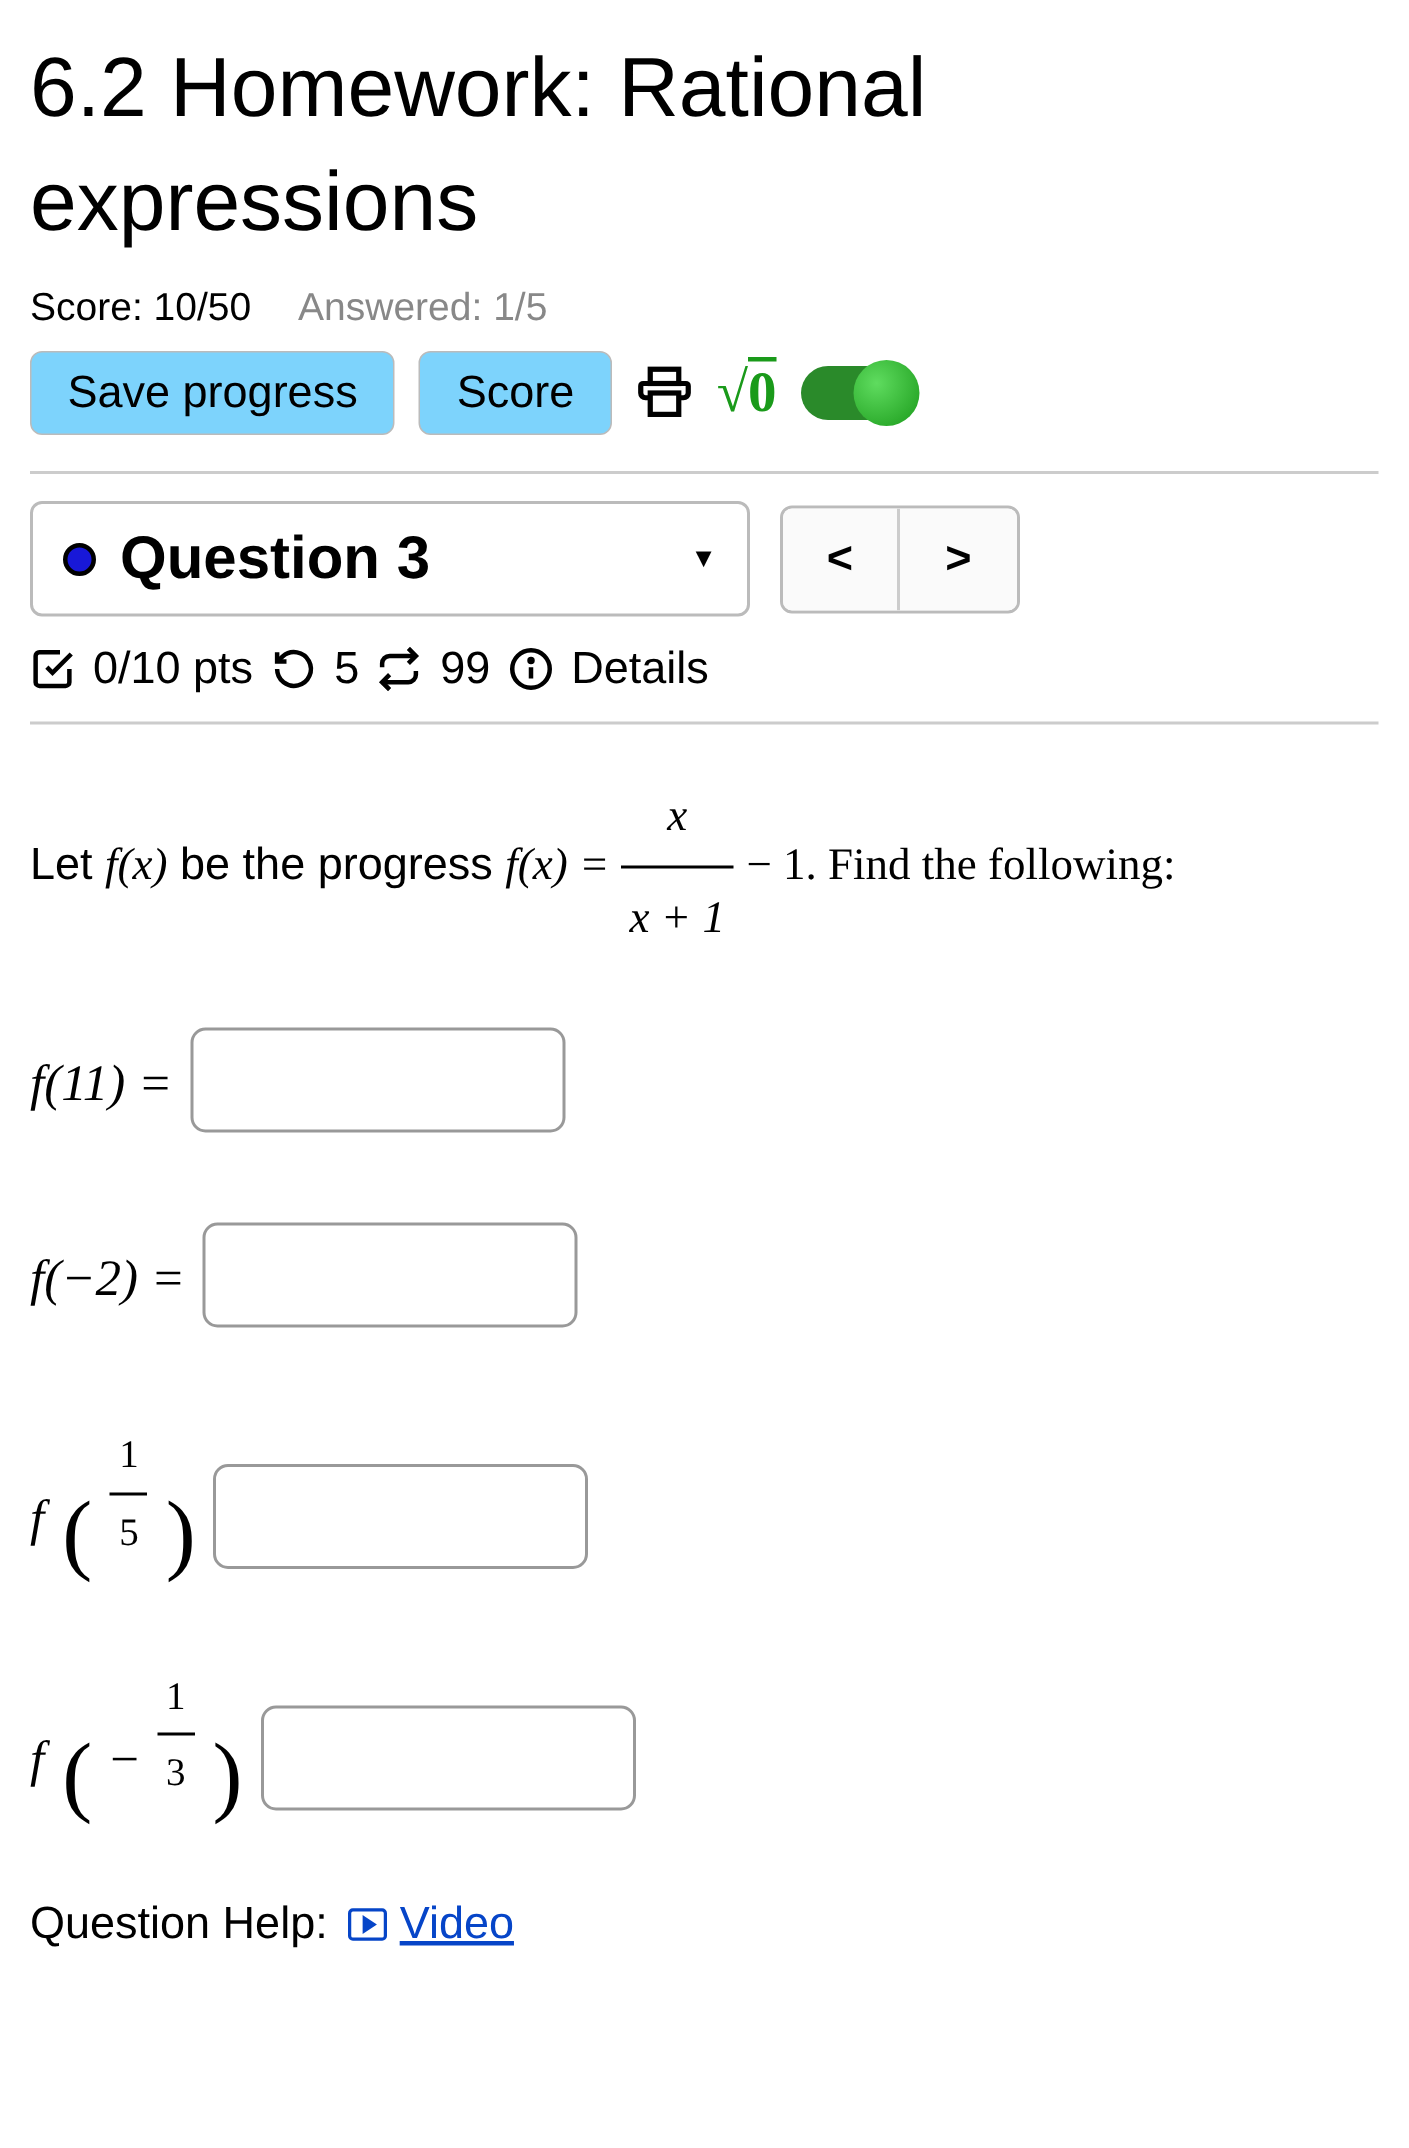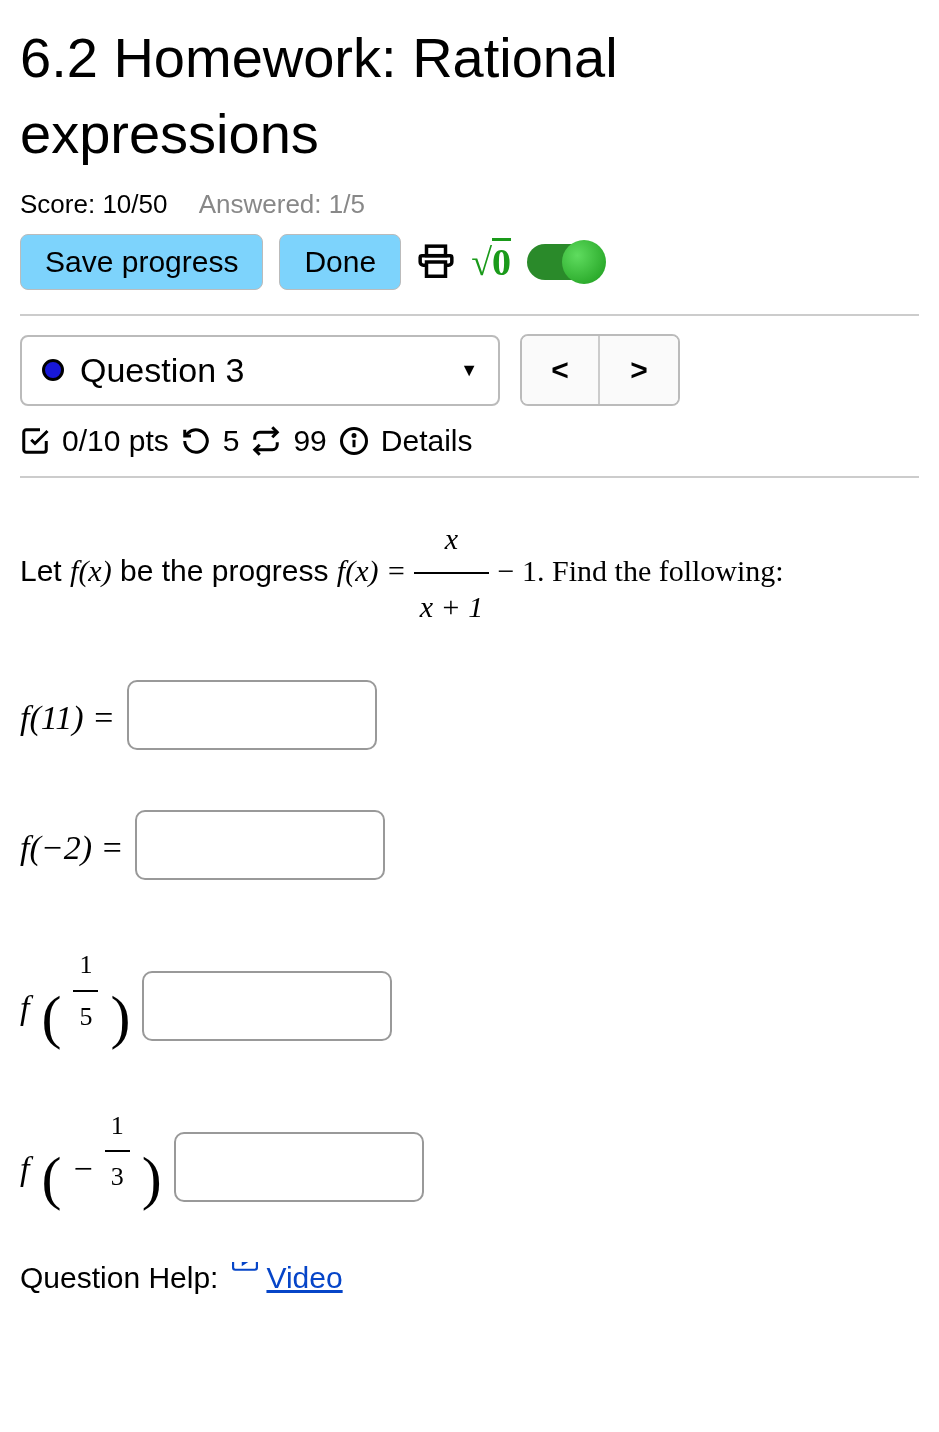--- a/index.html
+++ b/index.html
@@ -75,21 +75,21 @@
     gap: 16px;
     cursor: pointer;
     position: relative;
   }
   .q-dot {
     width: 22px; height: 22px;
     border: 3px solid #000;
     border-radius: 50%;
     background: #1818d8;
   }
-  .q-label { font-size: 34px; flex: 1; }
+  .q-label { font-size: 40px; flex: 1; font-weight: bold; }
   .q-caret { font-size: 18px; }
   .nav-btns {
     display: flex;
     border: 2px solid #bbb;
     border-radius: 8px;
     overflow: hidden;
   }
   .nav-btn {
     width: 78px; height: 68px;
     display: flex; align-items: center; justify-content: center;
@@ -142,21 +142,21 @@
   }
   .help-row {
     font-size: 30px;
     display: flex;
     align-items: center;
     gap: 14px;
     margin-top: 10px;
     overflow: hidden;
     height: 32px;
   }
-  .video-link { color: #0645c8; text-decoration: underline; display:flex; align-items:flex-start; gap:8px; cursor:pointer; }
+  .video-link { color: #0645c8; text-decoration: underline; display:flex; align-items:center; gap:8px; cursor:pointer; }
   .sqrt-icon {
     font-family: 'Cambria Math','Times New Roman',serif;
     font-size: 38px;
     font-weight: bold;
     color: #1a9a1a;
     position: relative;
   }
   .sqrt-icon .bar { text-decoration: overline; }
 </style>
 </head>
@@ -168,21 +168,21 @@
   <span>Score:</span>
   <span>10/50</span>
   <span class="answered">
     <span>Answered:</span>
     <span>1/5</span>
   </span>
 </div>
 
 <div class="button-row">
   <button class="btn">Save progress</button>
-  <button class="btn">Done</button>
+  <button class="btn">Score</button>
   <span class="print-icon">
     <svg width="38" height="38" viewBox="0 0 24 24" fill="none" stroke="#000" stroke-width="2.2">
       <rect x="6" y="2" width="12" height="6"></rect>
       <path d="M6 14H4a2 2 0 0 1-2-2V9a1 1 0 0 1 1-1h18a1 1 0 0 1 1 1v3a2 2 0 0 1-2 2h-2"></path>
       <rect x="6" y="12" width="12" height="9"></rect>
     </svg>
   </span>
   <span class="sqrt-icon">√<span class="bar">0</span></span>
   <span class="toggle"></span>
 </div>

